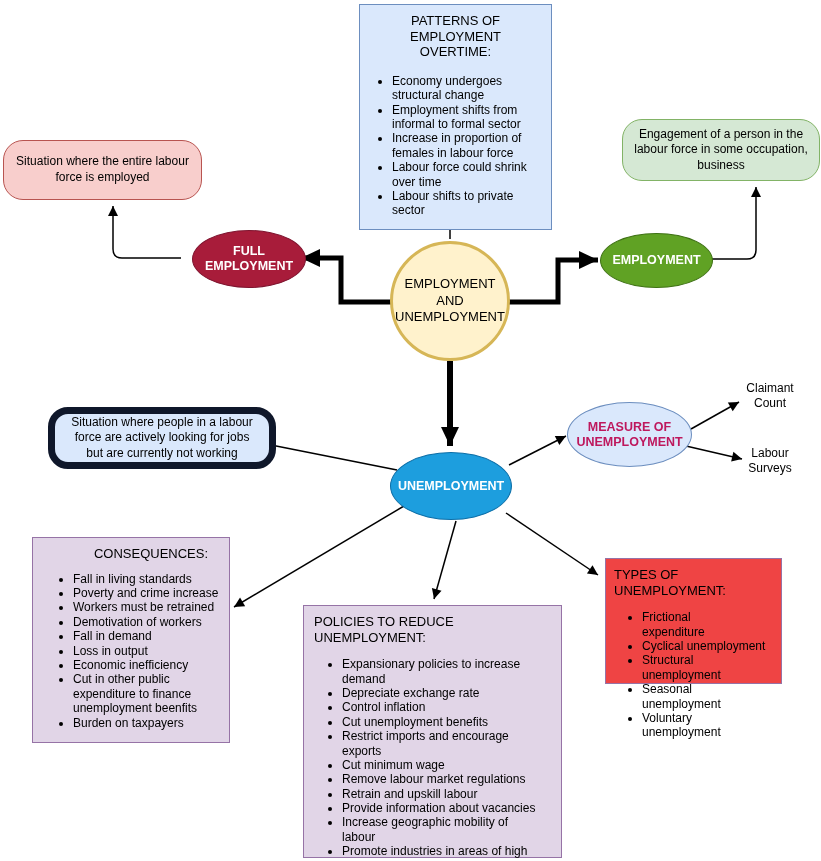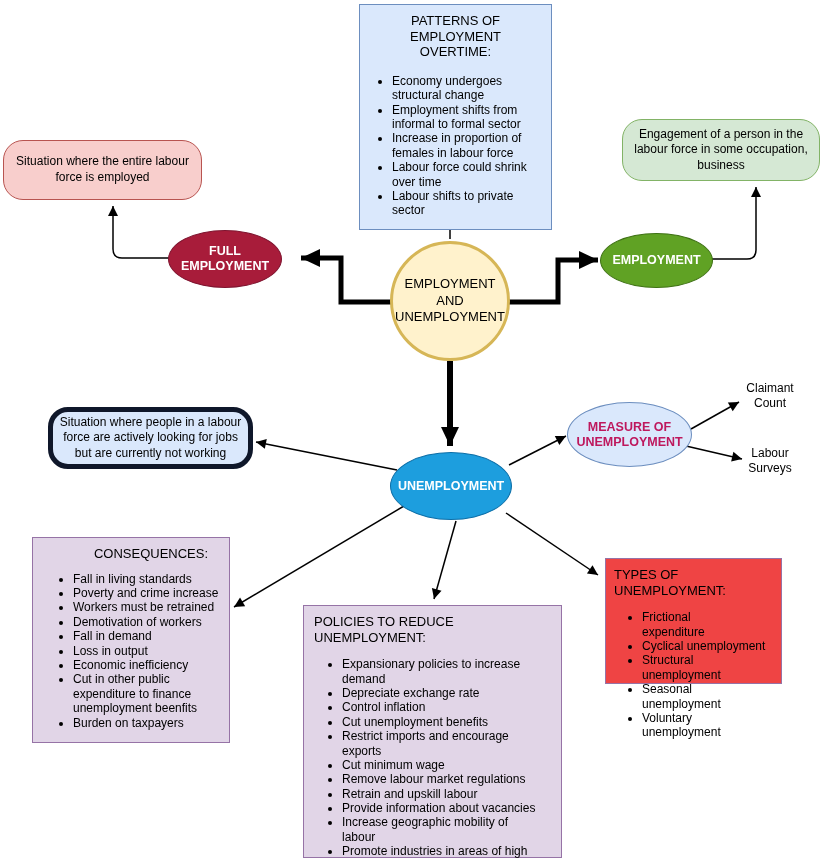--- a/index.html
+++ b/index.html
@@ -9,40 +9,40 @@
   }
   svg.connectors { position:absolute; left:0; top:0; width:821px; height:861px; }
 
   .node { position:absolute; box-sizing:border-box; }
 
   .ellipse {
     border-radius:50%; display:flex; align-items:center; justify-content:center;
     text-align:center; font-weight:bold; white-space:pre-line;
     font-size:12.5px; line-height:1.2;
   }
-  #full-ellipse   { left:168px; top:230px; width:114px; height:58px; background:#a81c3a; border:1px solid #7f1530; color:#fff; }
+  #full-ellipse   { left:192px; top:230px; width:114px; height:58px; background:#a81c3a; border:1px solid #7f1530; color:#fff; }
   #emp-ellipse    { left:600px; top:233px; width:113px; height:55px; background:#60a224; border:1px solid #3e7114; color:#fff; }
   #unemp-ellipse  { left:390px; top:452px; width:122px; height:68px; background:#1d9ede; border:1px solid #0d6fa8; color:#fff; }
   #measure-ellipse{ left:567px; top:402px; width:125px; height:65px; background:#dae8fc; border:1px solid #6c8ebf; color:#be185d; }
 
   #center-circle {
     left:390px; top:241px; width:120px; height:120px; border-radius:50%;
     background:#fff2cc; border:3px solid #d6b656;
     display:flex; align-items:center; justify-content:center; text-align:center;
     white-space:pre-line; font-size:13px; line-height:1.3;
   }
 
   .defbox {
     border-radius:20px; display:flex; align-items:center; justify-content:center;
     text-align:center; white-space:pre-line; font-size:12px; line-height:1.3;
     padding:4px 6px;
   }
   #full-def  { left:3px;   top:140px; width:199px; height:60px; background:#f8cecc; border:1px solid #b85450; }
   #emp-def   { left:622px; top:119px; width:198px; height:62px; background:#d5e8d4; border:1px solid #82b366; }
-  #unemp-def { left:48px;  top:407px; width:205px; height:62px; background:#dae8fc; border:5px solid #0f172a; }
+  #unemp-def { left:48px;  top:407px; width:228px; height:62px; background:#dae8fc; border:7px solid #0f172a; }
 
   .listbox { font-size:12px; line-height:1.2; }
   .listbox .title { font-size:13px; padding:8px 8px 0 8px; white-space:pre-line; }
   .listbox ul { margin:12px 0 0 0; }
   .listbox li { white-space:pre-line; }
 
   #patterns { left:347px; top:4px; width:193px; height:226px; background:#dae8fc; border:1px solid #6c8ebf;margin-left:12px; }
   #patterns .title { text-align:center; }
   #patterns ul { padding-left:32px; margin-top:14px; }
 

